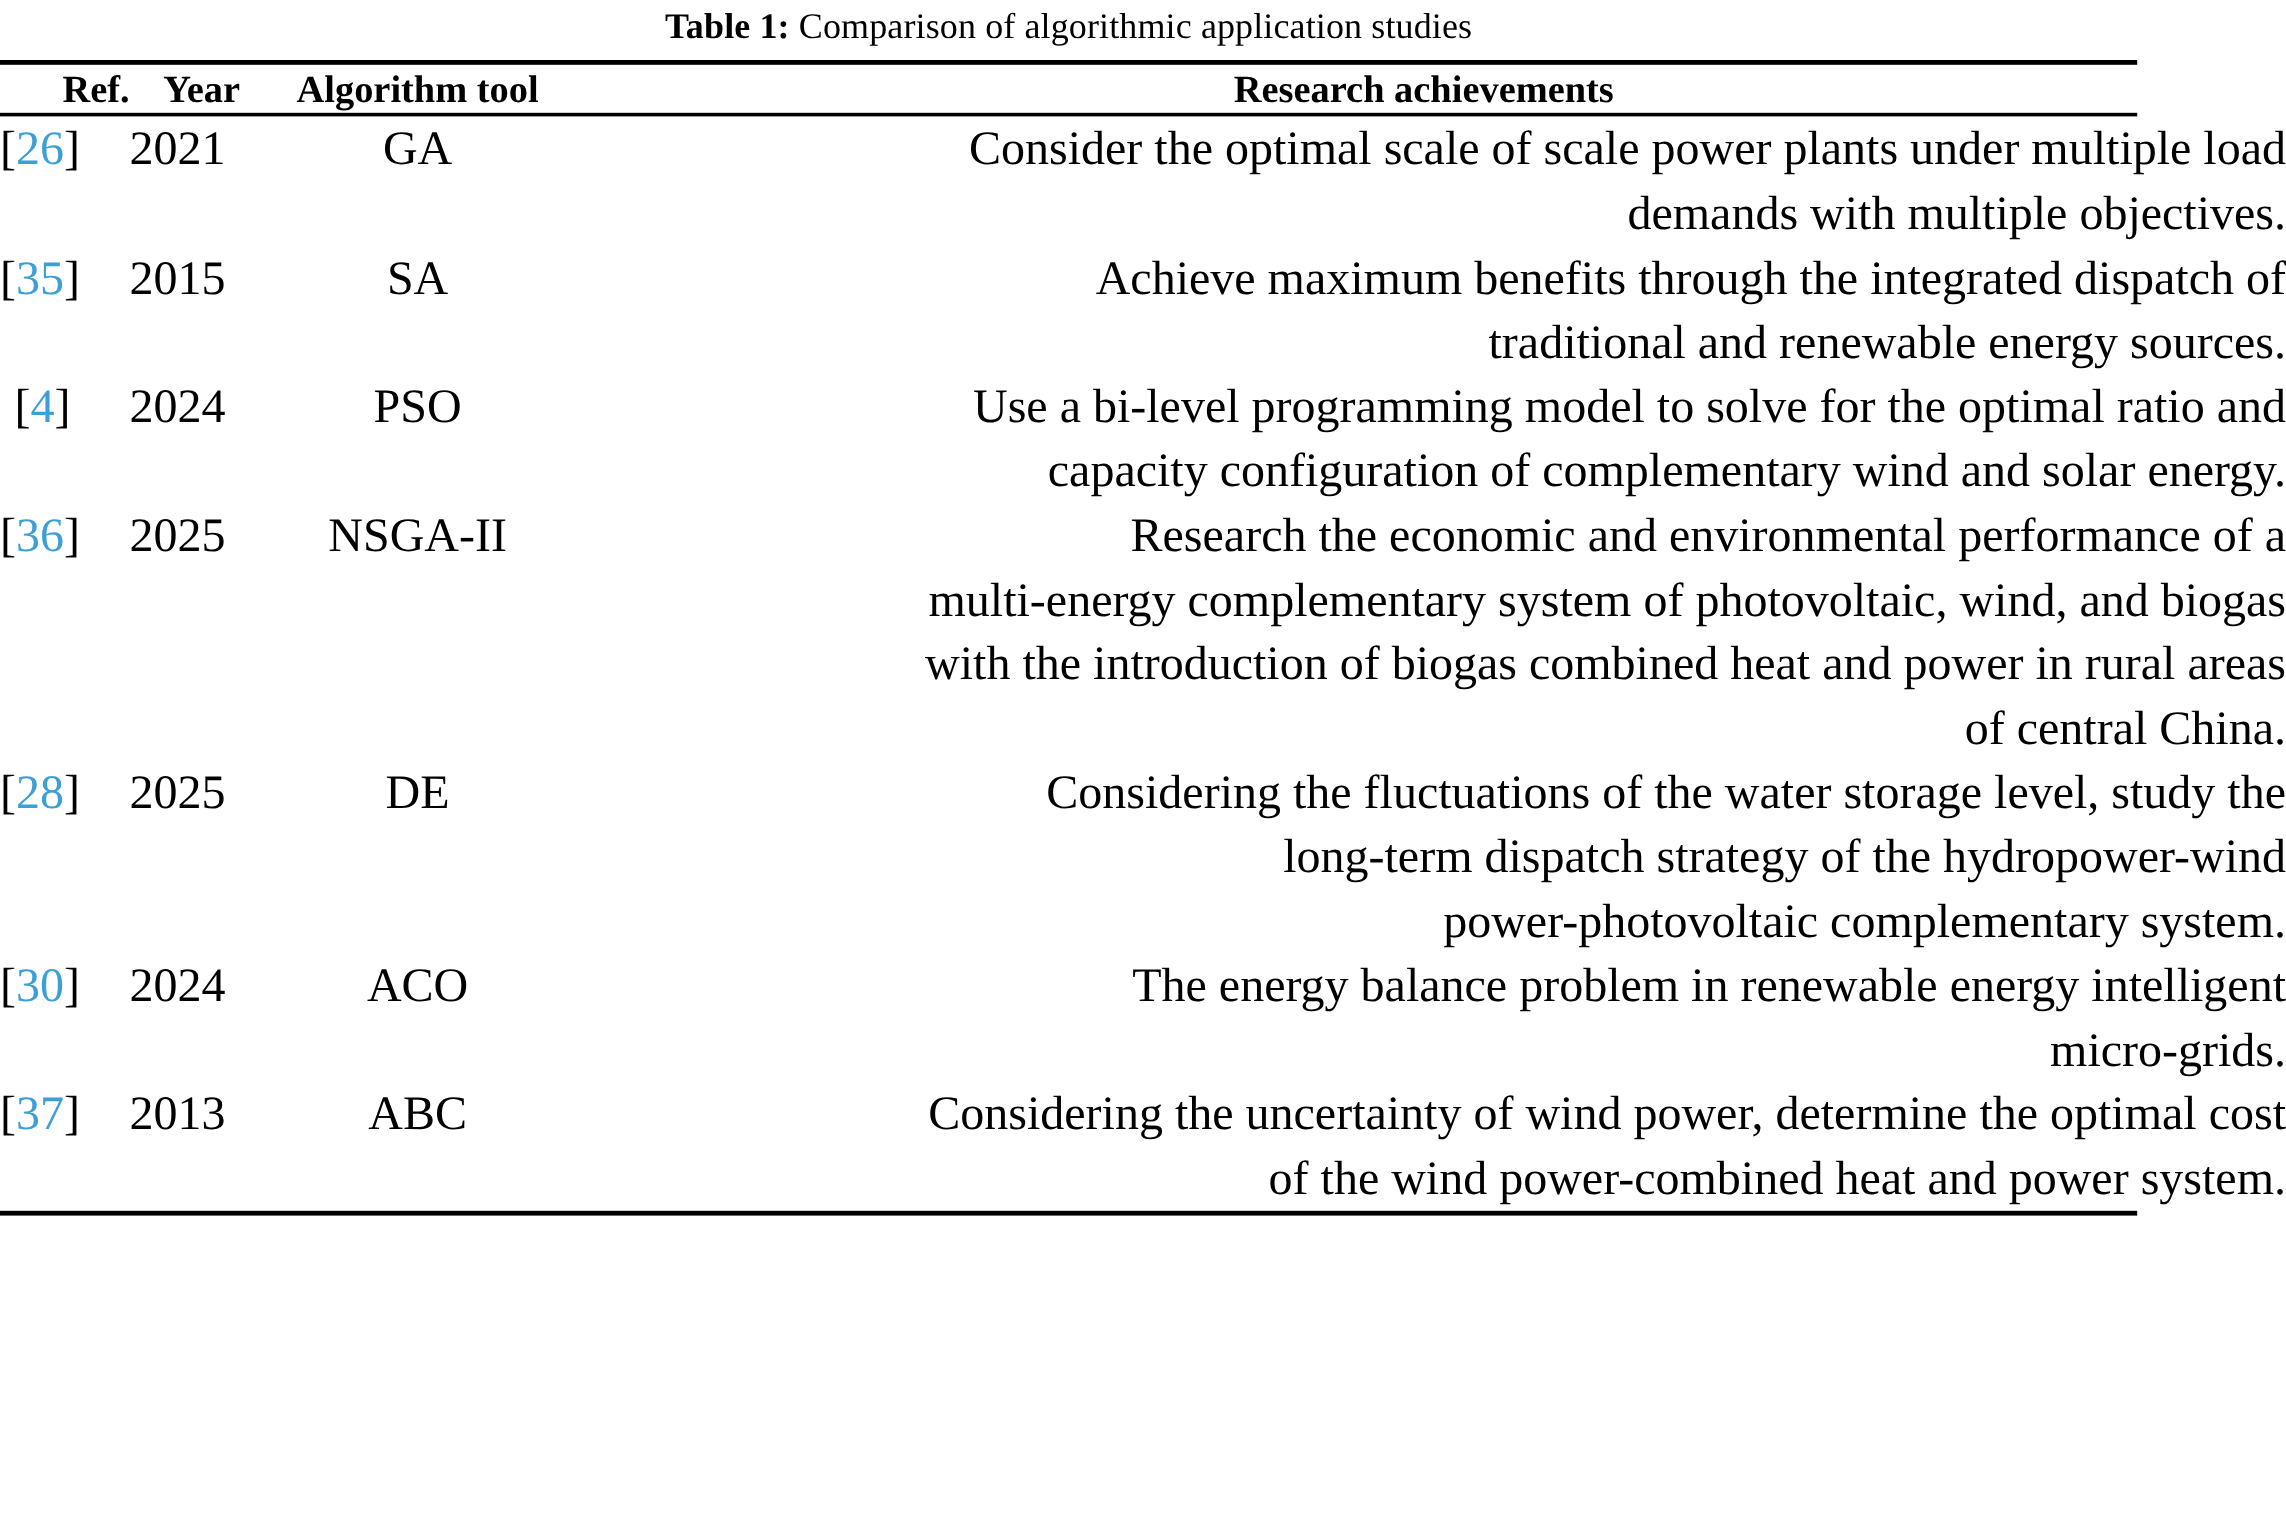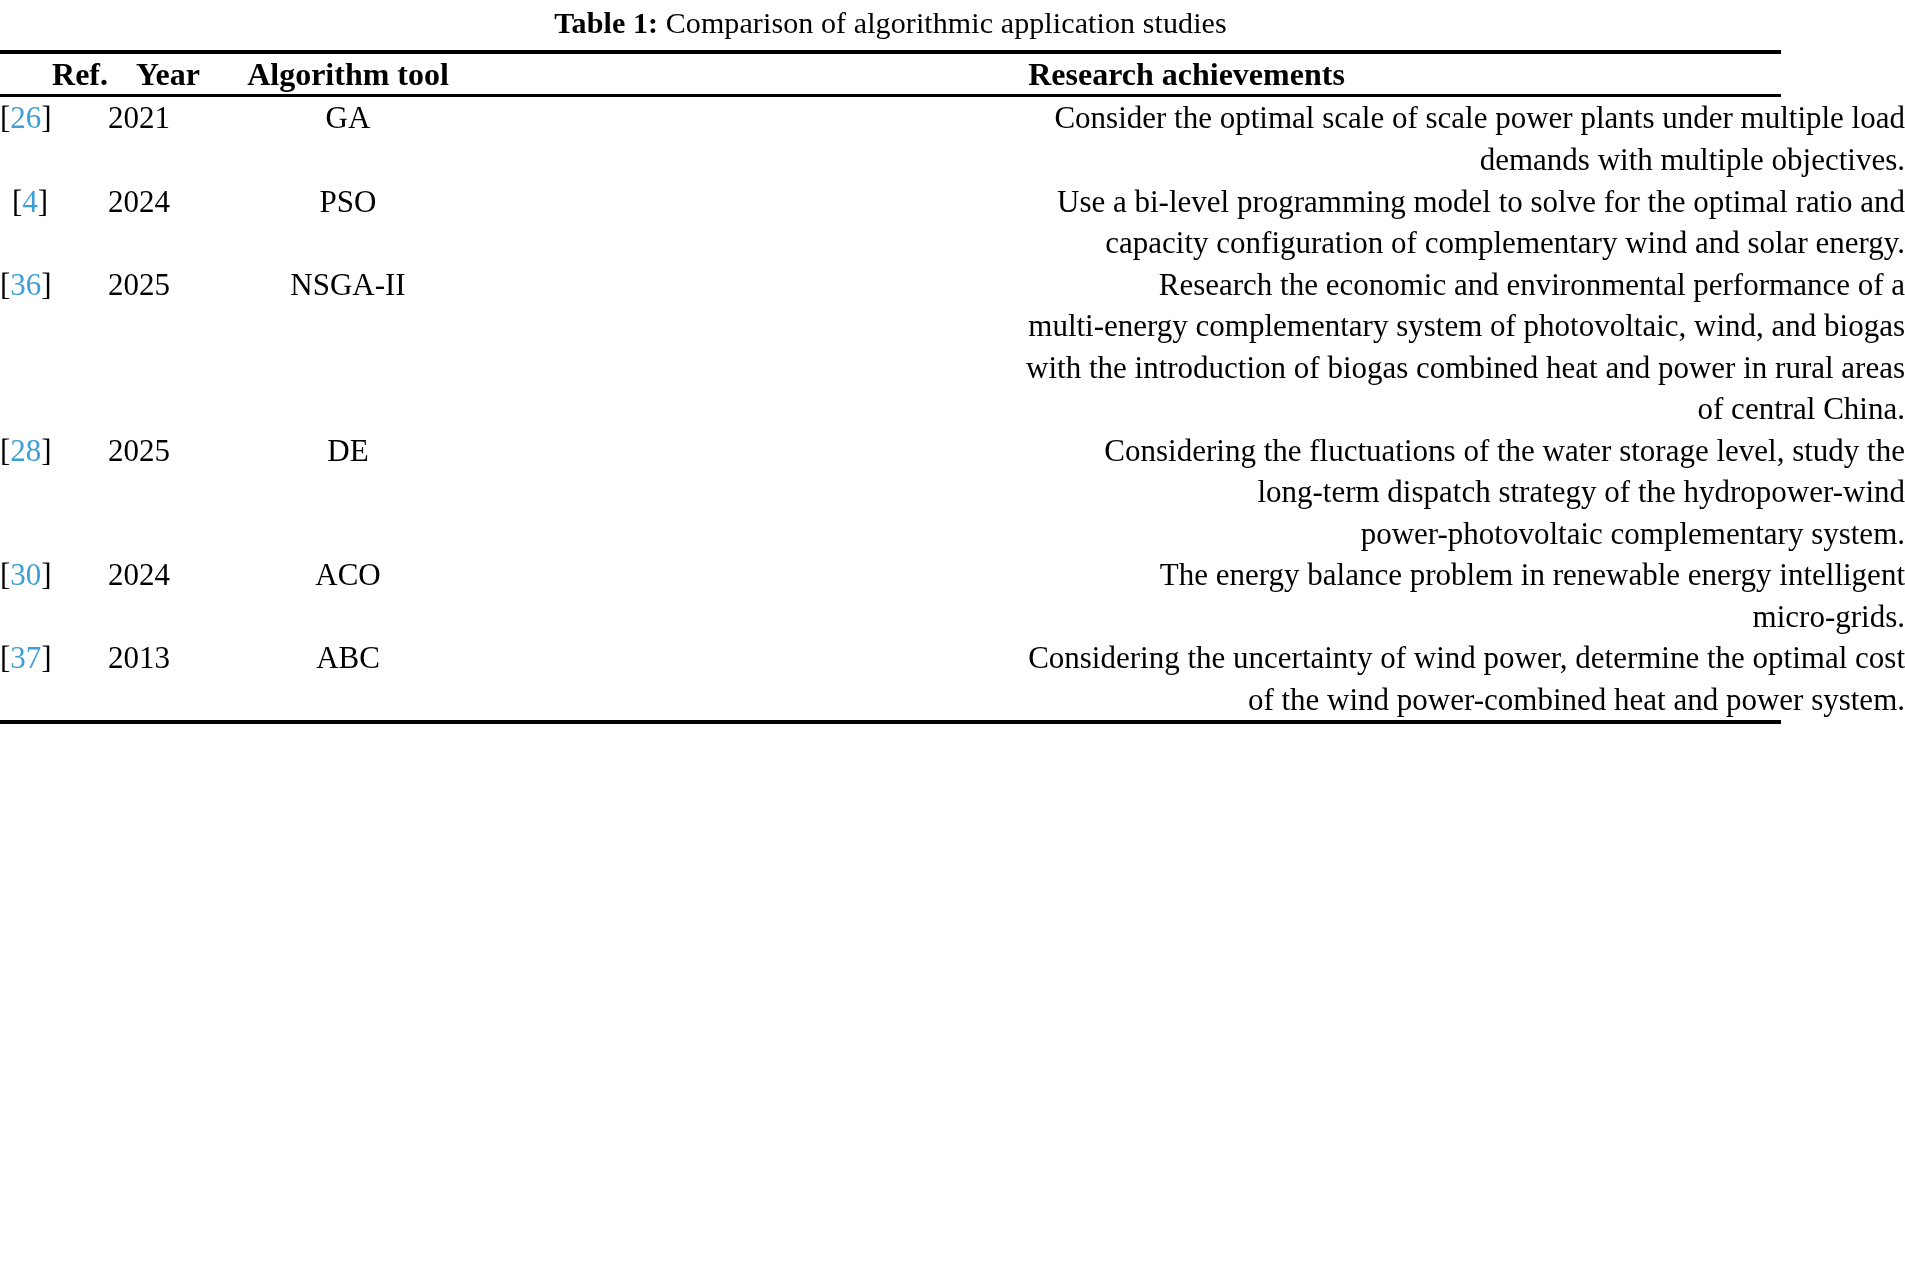--- a/index.html
+++ b/index.html
@@ -75,21 +75,21 @@
     line-height: 1.28;
     padding-top: 12px;
     padding-bottom: 10px;
   }
   th.h-ref   { text-align: right;   padding-left: 4px; }
   th.h-year  { text-align: center; }
   th.h-algo  { text-align: center; }
   th.h-res   { text-align: center; padding-right: 72px;}
 
   tbody td {
-    font-size: 31px;
+    font-size: 40px;
     line-height: 1.34;
     padding-top: 3px;
     padding-bottom: 3px;
   }
   td.d-ref {
     text-align: left;
     padding-left: 2px;
     white-space: nowrap;
   }
   td.d-ref.narrow { padding-left: 12px; }
@@ -145,20 +145,29 @@
       <tr>
         <td class="d-ref"><span class="bracket">[</span><span class="ref-num">26</span><span class="bracket">]</span></td>
         <td class="d-year">2021</td>
         <td class="d-algo">GA</td>
         <td class="d-res">
           <span class="res-line">Consider the optimal scale of scale power plants under multiple load</span>
           <span class="res-line">demands with multiple objectives.</span>
         </td>
       </tr>
 
+      <tr>
+        <td class="d-ref"><span class="bracket">[</span><span class="ref-num">35</span><span class="bracket">]</span></td>
+        <td class="d-year">2015</td>
+        <td class="d-algo">SA</td>
+        <td class="d-res">
+          <span class="res-line">Achieve maximum benefits through the integrated dispatch of</span>
+          <span class="res-line">traditional and renewable energy sources.</span>
+        </td>
+      </tr>
 
       <tr>
         <td class="d-ref narrow"><span class="bracket">[</span><span class="ref-num">4</span><span class="bracket">]</span></td>
         <td class="d-year">2024</td>
         <td class="d-algo">PSO</td>
         <td class="d-res">
           <span class="res-line">Use a bi-level programming model to solve for the optimal ratio and</span>
           <span class="res-line">capacity configuration of complementary wind and solar energy.</span>
         </td>
       </tr>

